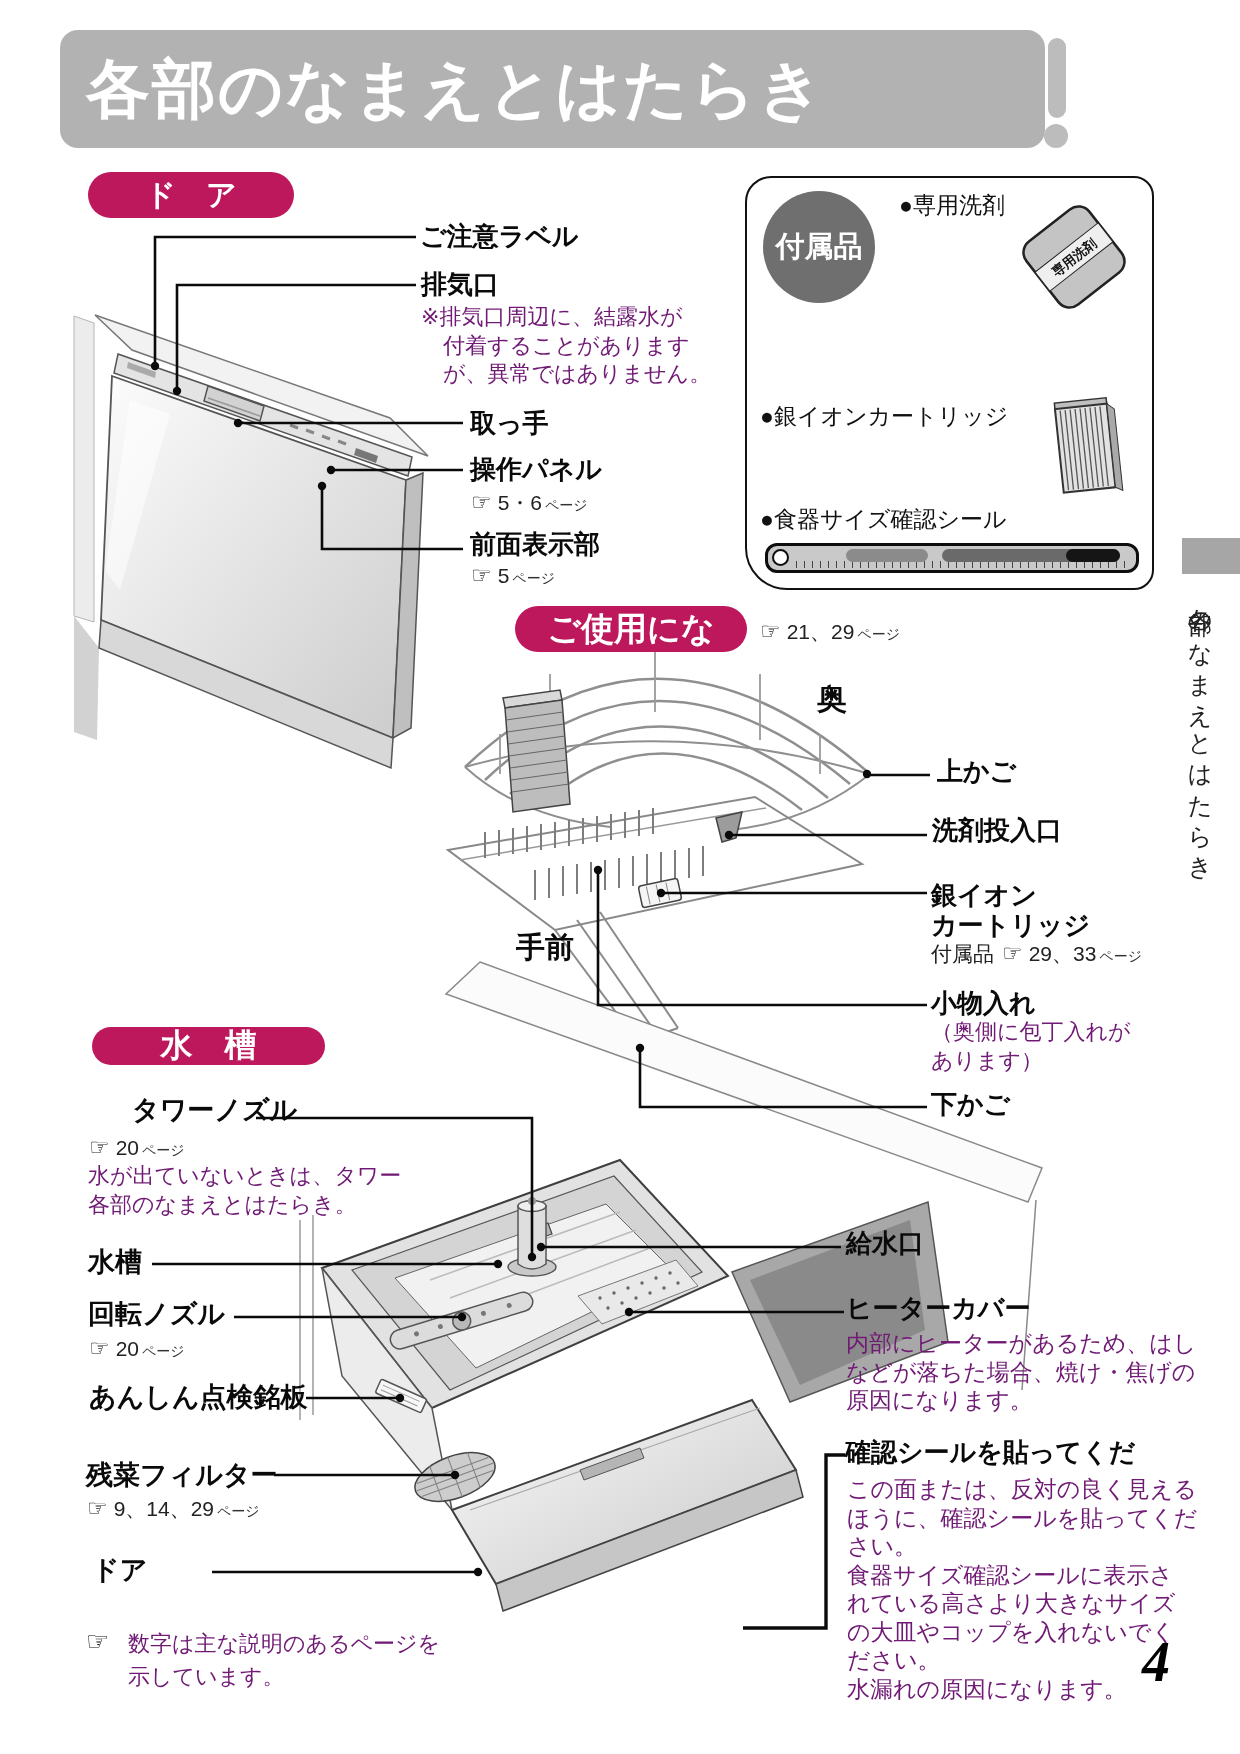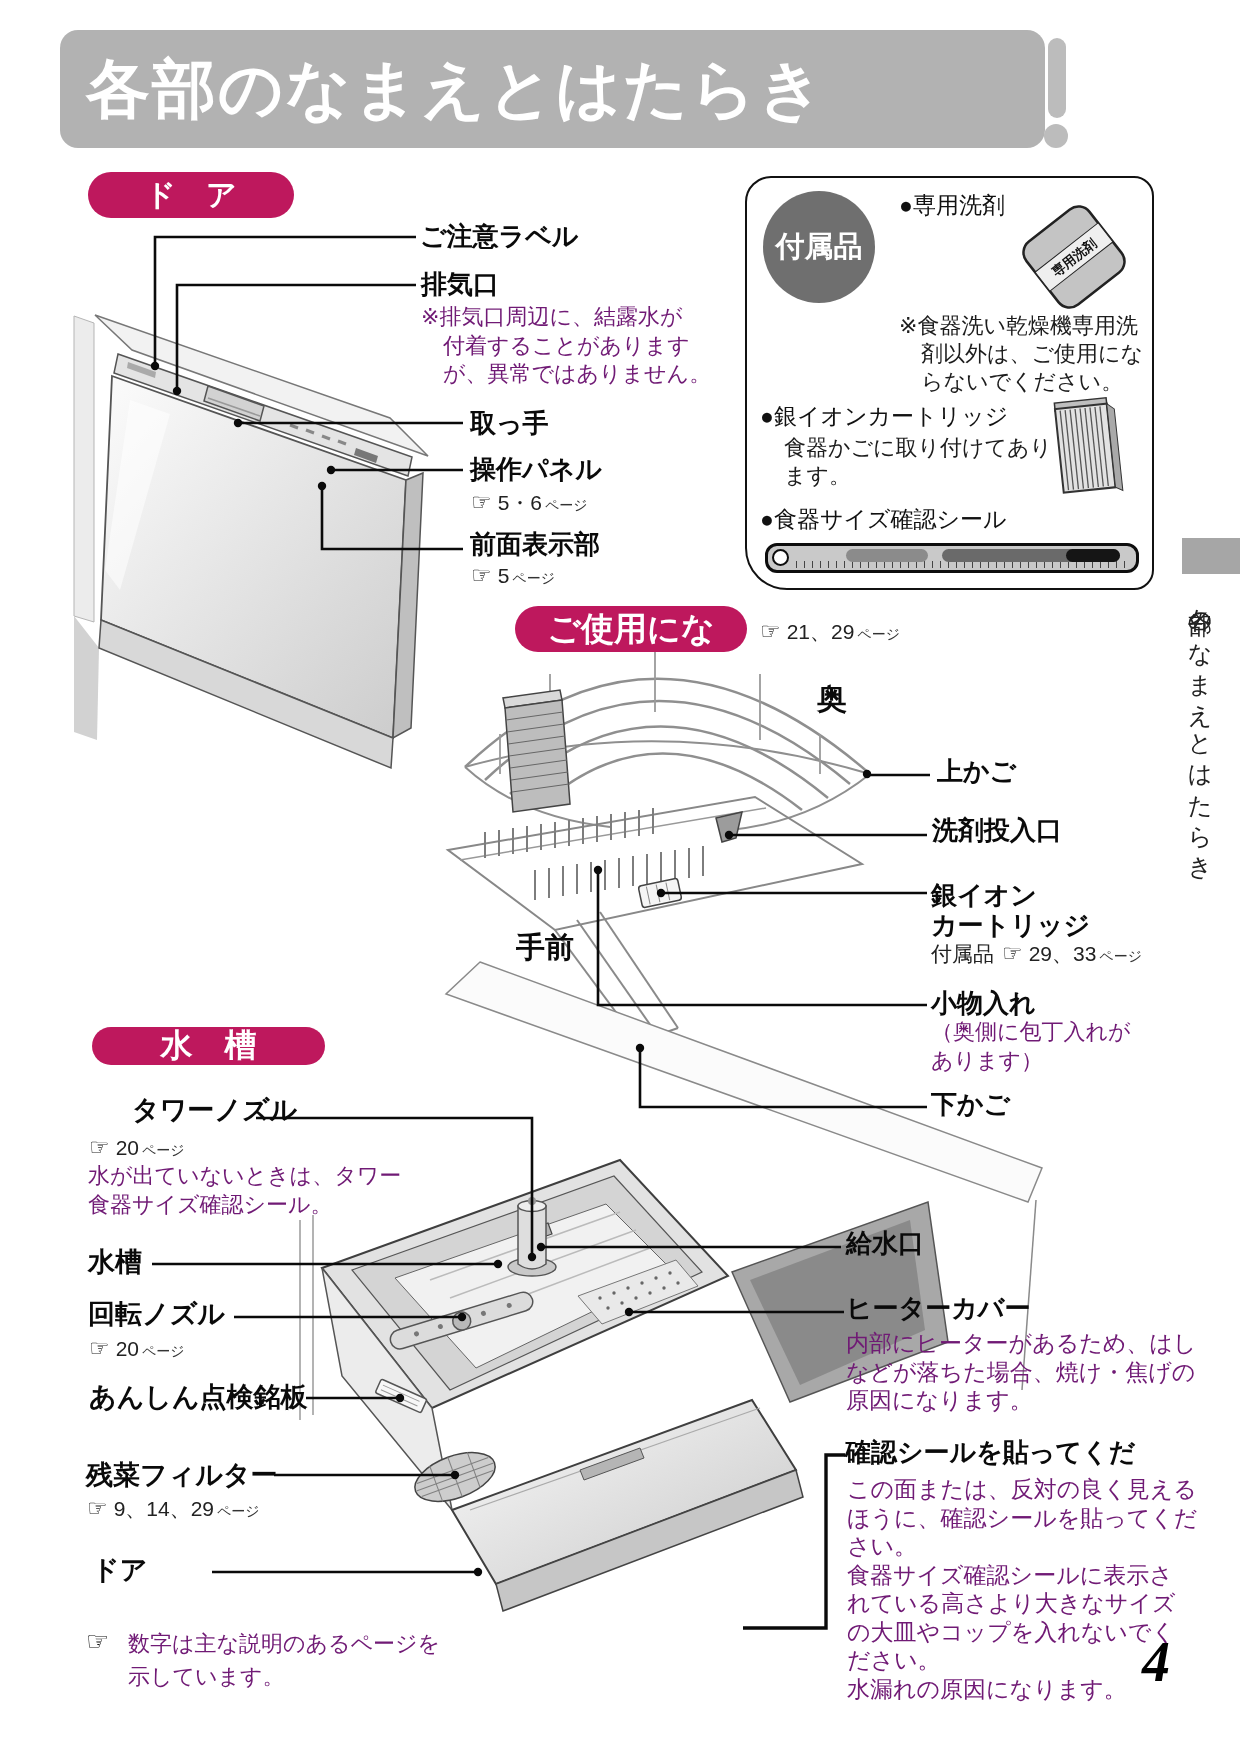--- a/index.html
+++ b/index.html
@@ -125,26 +125,21 @@
 <div class="abs acc-box">
   <div class="abs acc-badge">付属品</div>
   <div class="abs acc-item" style="left:152px;top:12px;">●専用洗剤</div>
   <svg class="abs" style="left:266px;top:18px;" width="122" height="122" viewBox="0 0 122 122">
     <g transform="rotate(-38 61 61)">
       <rect x="21" y="21" width="80" height="80" rx="14" fill="#c4c4c4" stroke="#222" stroke-width="2.5"></rect>
       <rect x="21" y="49" width="80" height="24" fill="#efefef" stroke="#222" stroke-width="1"></rect>
       <text x="61" y="66" text-anchor="middle" font-size="13" font-weight="bold" fill="#111">専用洗剤</text>
     </g>
   </svg>
-  <div class="abs acc-note" style="left:152px;top:134px;">※食器洗い乾燥機専用洗
-　剤以外は、ご使用にな
-　らないでください。</div>
   <div class="abs acc-item" style="left:13px;top:223px;">●銀イオンカートリッジ</div>
-  <div class="abs acc-note" style="left:37px;top:256px;">食器かごに取り付けてあり
-ます。</div>
   <svg class="abs" style="left:298px;top:212px;" width="84" height="112" viewBox="0 0 84 112">
     <g transform="rotate(-6 42 56)">
       <rect x="14" y="10" width="52" height="8" fill="#bfbfbf" stroke="#333" stroke-width="1.5"></rect>
       <rect x="14" y="16" width="52" height="84" fill="#e2e2e2" stroke="#333" stroke-width="2"></rect>
       <polygon points="66,16 73,22 73,104 66,100" fill="#a9a9a9" stroke="#333" stroke-width="1"></polygon>
       <g stroke="#555" stroke-width="1.3">
         <line x1="19" y1="18" x2="19" y2="98"></line>
           <line x1="24" y1="18" x2="24" y2="98"></line>
         <line x1="29" y1="18" x2="29" y2="98"></line>
           <line x1="34" y1="18" x2="34" y2="98"></line>
@@ -341,21 +336,21 @@
   <polygon points="216,634 516,520 523,547 223,661" fill="#c6c6c6" stroke="#444" stroke-width="1.5"></polygon>
 </svg>
 
 <div class="abs lbl lbl27" style="left:88px;top:1095px;margin-left:44px;">タワーノズル</div>
 <div class="abs ref" style="left:89px;top:1134px;">
   <span class="hand">☞</span>
   <span>20</span>
   <span class="unit">ページ</span>
 </div>
 <div class="abs note" style="left:88px;top:1162px;">水が出ていないときは、タワー
-食器サイズ確認シール。</div>
+各部のなまえとはたらき。</div>
 <div class="abs lbl lbl27" style="left:88px;top:1247px;">水槽</div>
 <div class="abs lbl lbl27" style="left:88px;top:1299px;">回転ノズル</div>
 <div class="abs ref" style="left:89px;top:1335px;">
   <span class="hand">☞</span>
   <span>20</span>
   <span class="unit">ページ</span>
 </div>
 <div class="abs lbl lbl27" style="left:89px;top:1382px;">あんしん点検銘板</div>
 <div class="abs lbl lbl27" style="left:86px;top:1460px;">残菜フィルター</div>
 <div class="abs ref" style="left:87px;top:1495px;">

